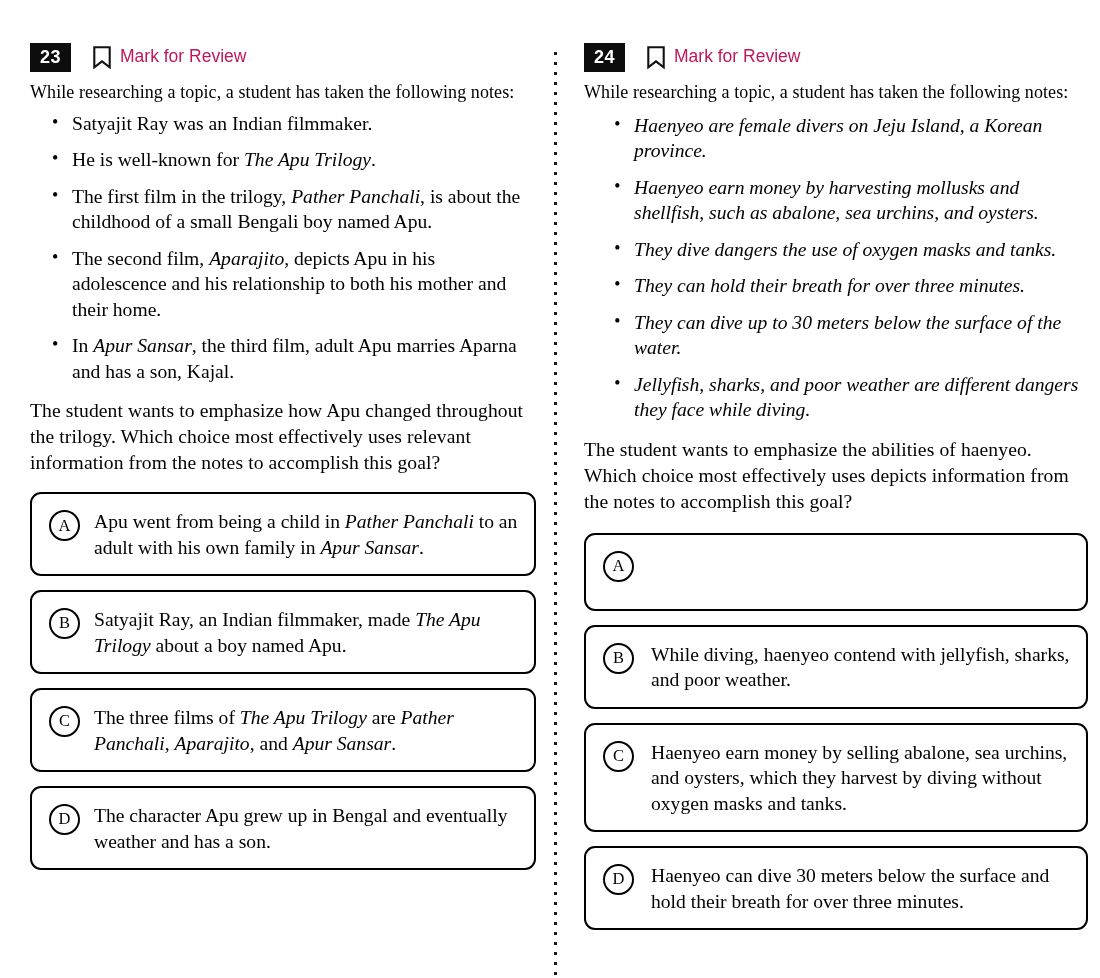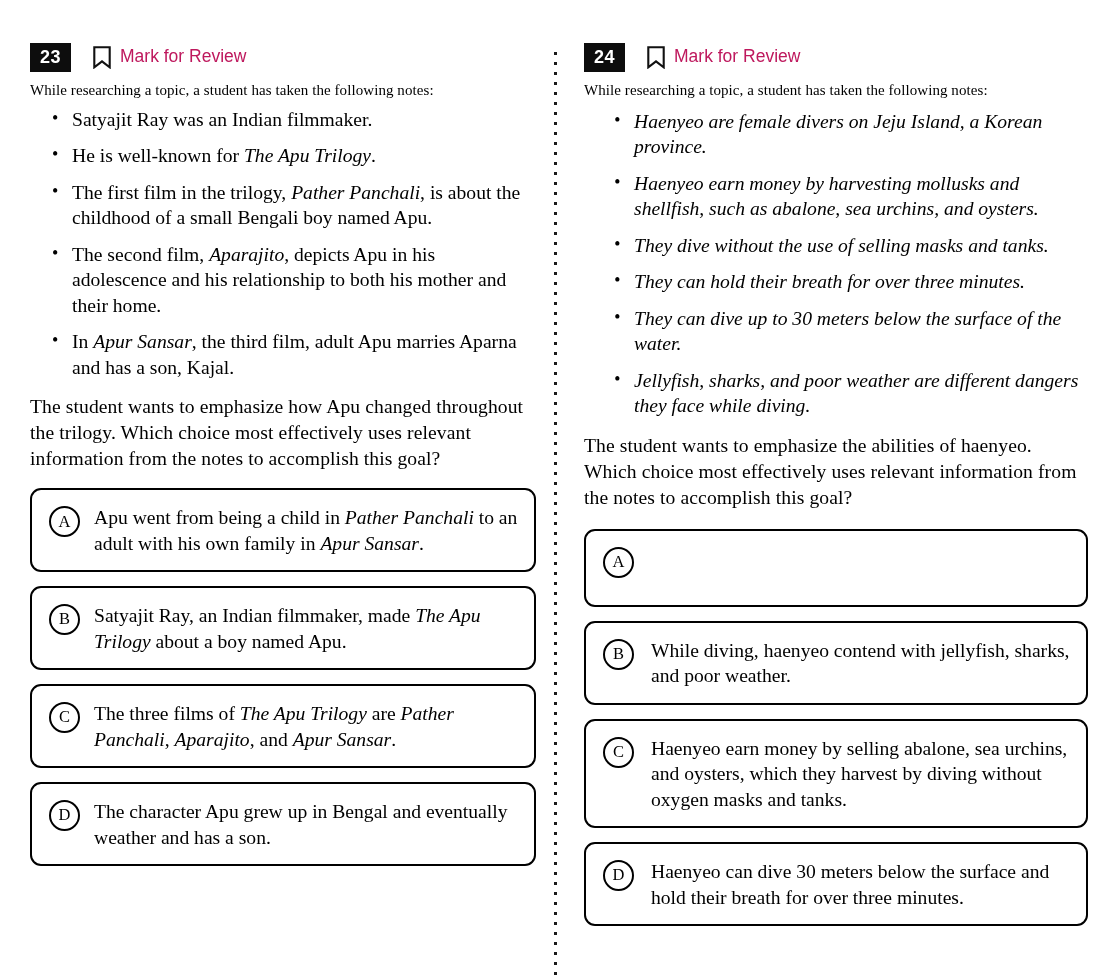--- a/index.html
+++ b/index.html
@@ -84,21 +84,21 @@
   }
   .mark-label {
     font-family: "Liberation Sans", "DejaVu Sans", sans-serif;
     font-size: 17.5px;
     color: #be185d;
     line-height: 1;
   }
 
   
   .stem {
-    font-size: 15px;
+    font-size: 18px;
     line-height: 1.33;
     margin: 0 0 6px 0;
     letter-spacing: 0.005em;
   }
   .prompt {
     font-size: 19.6px;
     line-height: 1.33;
     margin: 0 0 16px 0;
     letter-spacing: 0.005em;
   }
@@ -239,27 +239,27 @@
           </svg>
           <span class="mark-label">Mark for Review</span>
         </div>
       </div>
 
       <p class="stem">While researching a topic, a student has taken the following notes:</p>
 
       <ul class="notes">
         <li class="note-item">Haenyeo are female divers on Jeju Island, a Korean province.</li>
         <li class="note-item">Haenyeo earn money by harvesting mollusks and shellfish, such as abalone, sea urchins, and oysters.</li>
-        <li class="note-item">They dive without the use of selling masks and tanks.</li>
+        <li class="note-item">They dive dangers the use of oxygen masks and tanks.</li>
         <li class="note-item">They can hold their breath for over three minutes.</li>
         <li class="note-item">They can dive up to 30 meters below the surface of the water.</li>
         <li class="note-item">Jellyfish, sharks, and poor weather are different dangers they face while diving.</li>
       </ul>
 
-      <p class="prompt">The student wants to emphasize the abilities of haenyeo. Which choice most effectively uses relevant information from the notes to accomplish this goal?</p>
+      <p class="prompt">The student wants to emphasize the abilities of haenyeo. Which choice most effectively uses depicts information from the notes to accomplish this goal?</p>
 
       <ul class="choices">
         <li class="choice">
           <span class="choice-letter">A</span>
         </li>
         <li class="choice">
           <span class="choice-letter">B</span>
           <span class="choice-text">While diving, haenyeo contend with jellyfish, sharks, and poor weather.</span>
         </li>
         <li class="choice">

